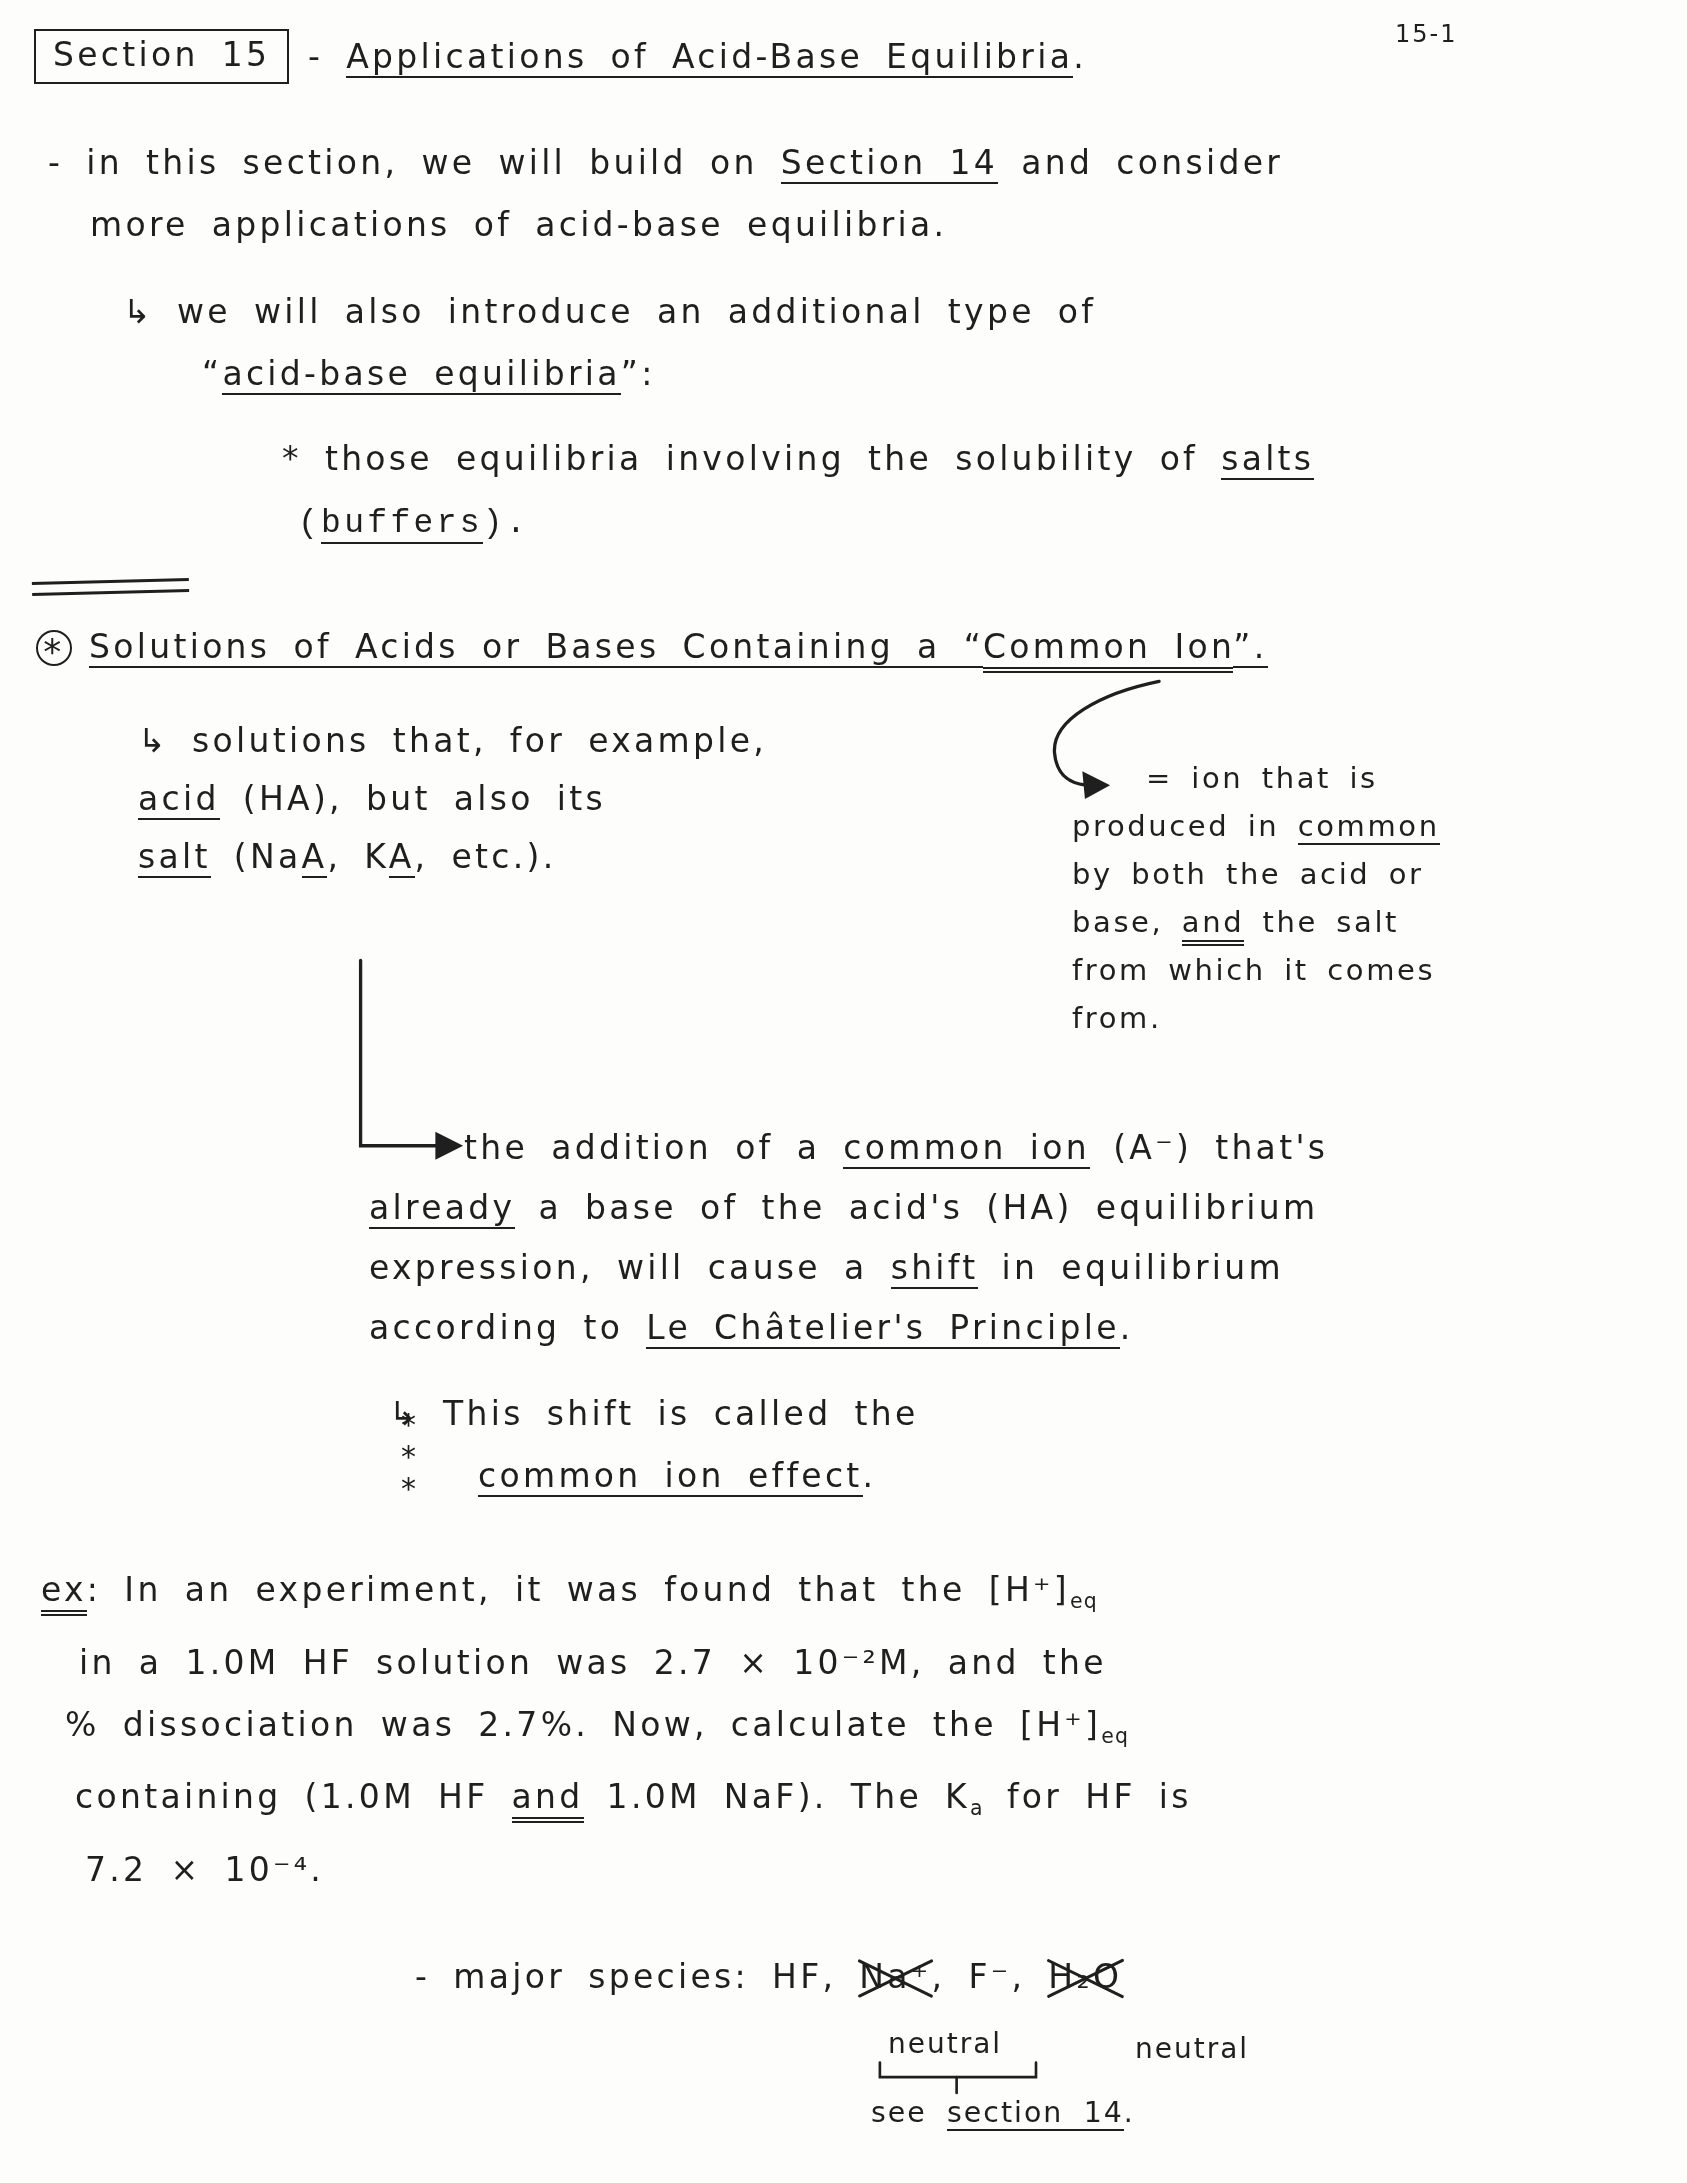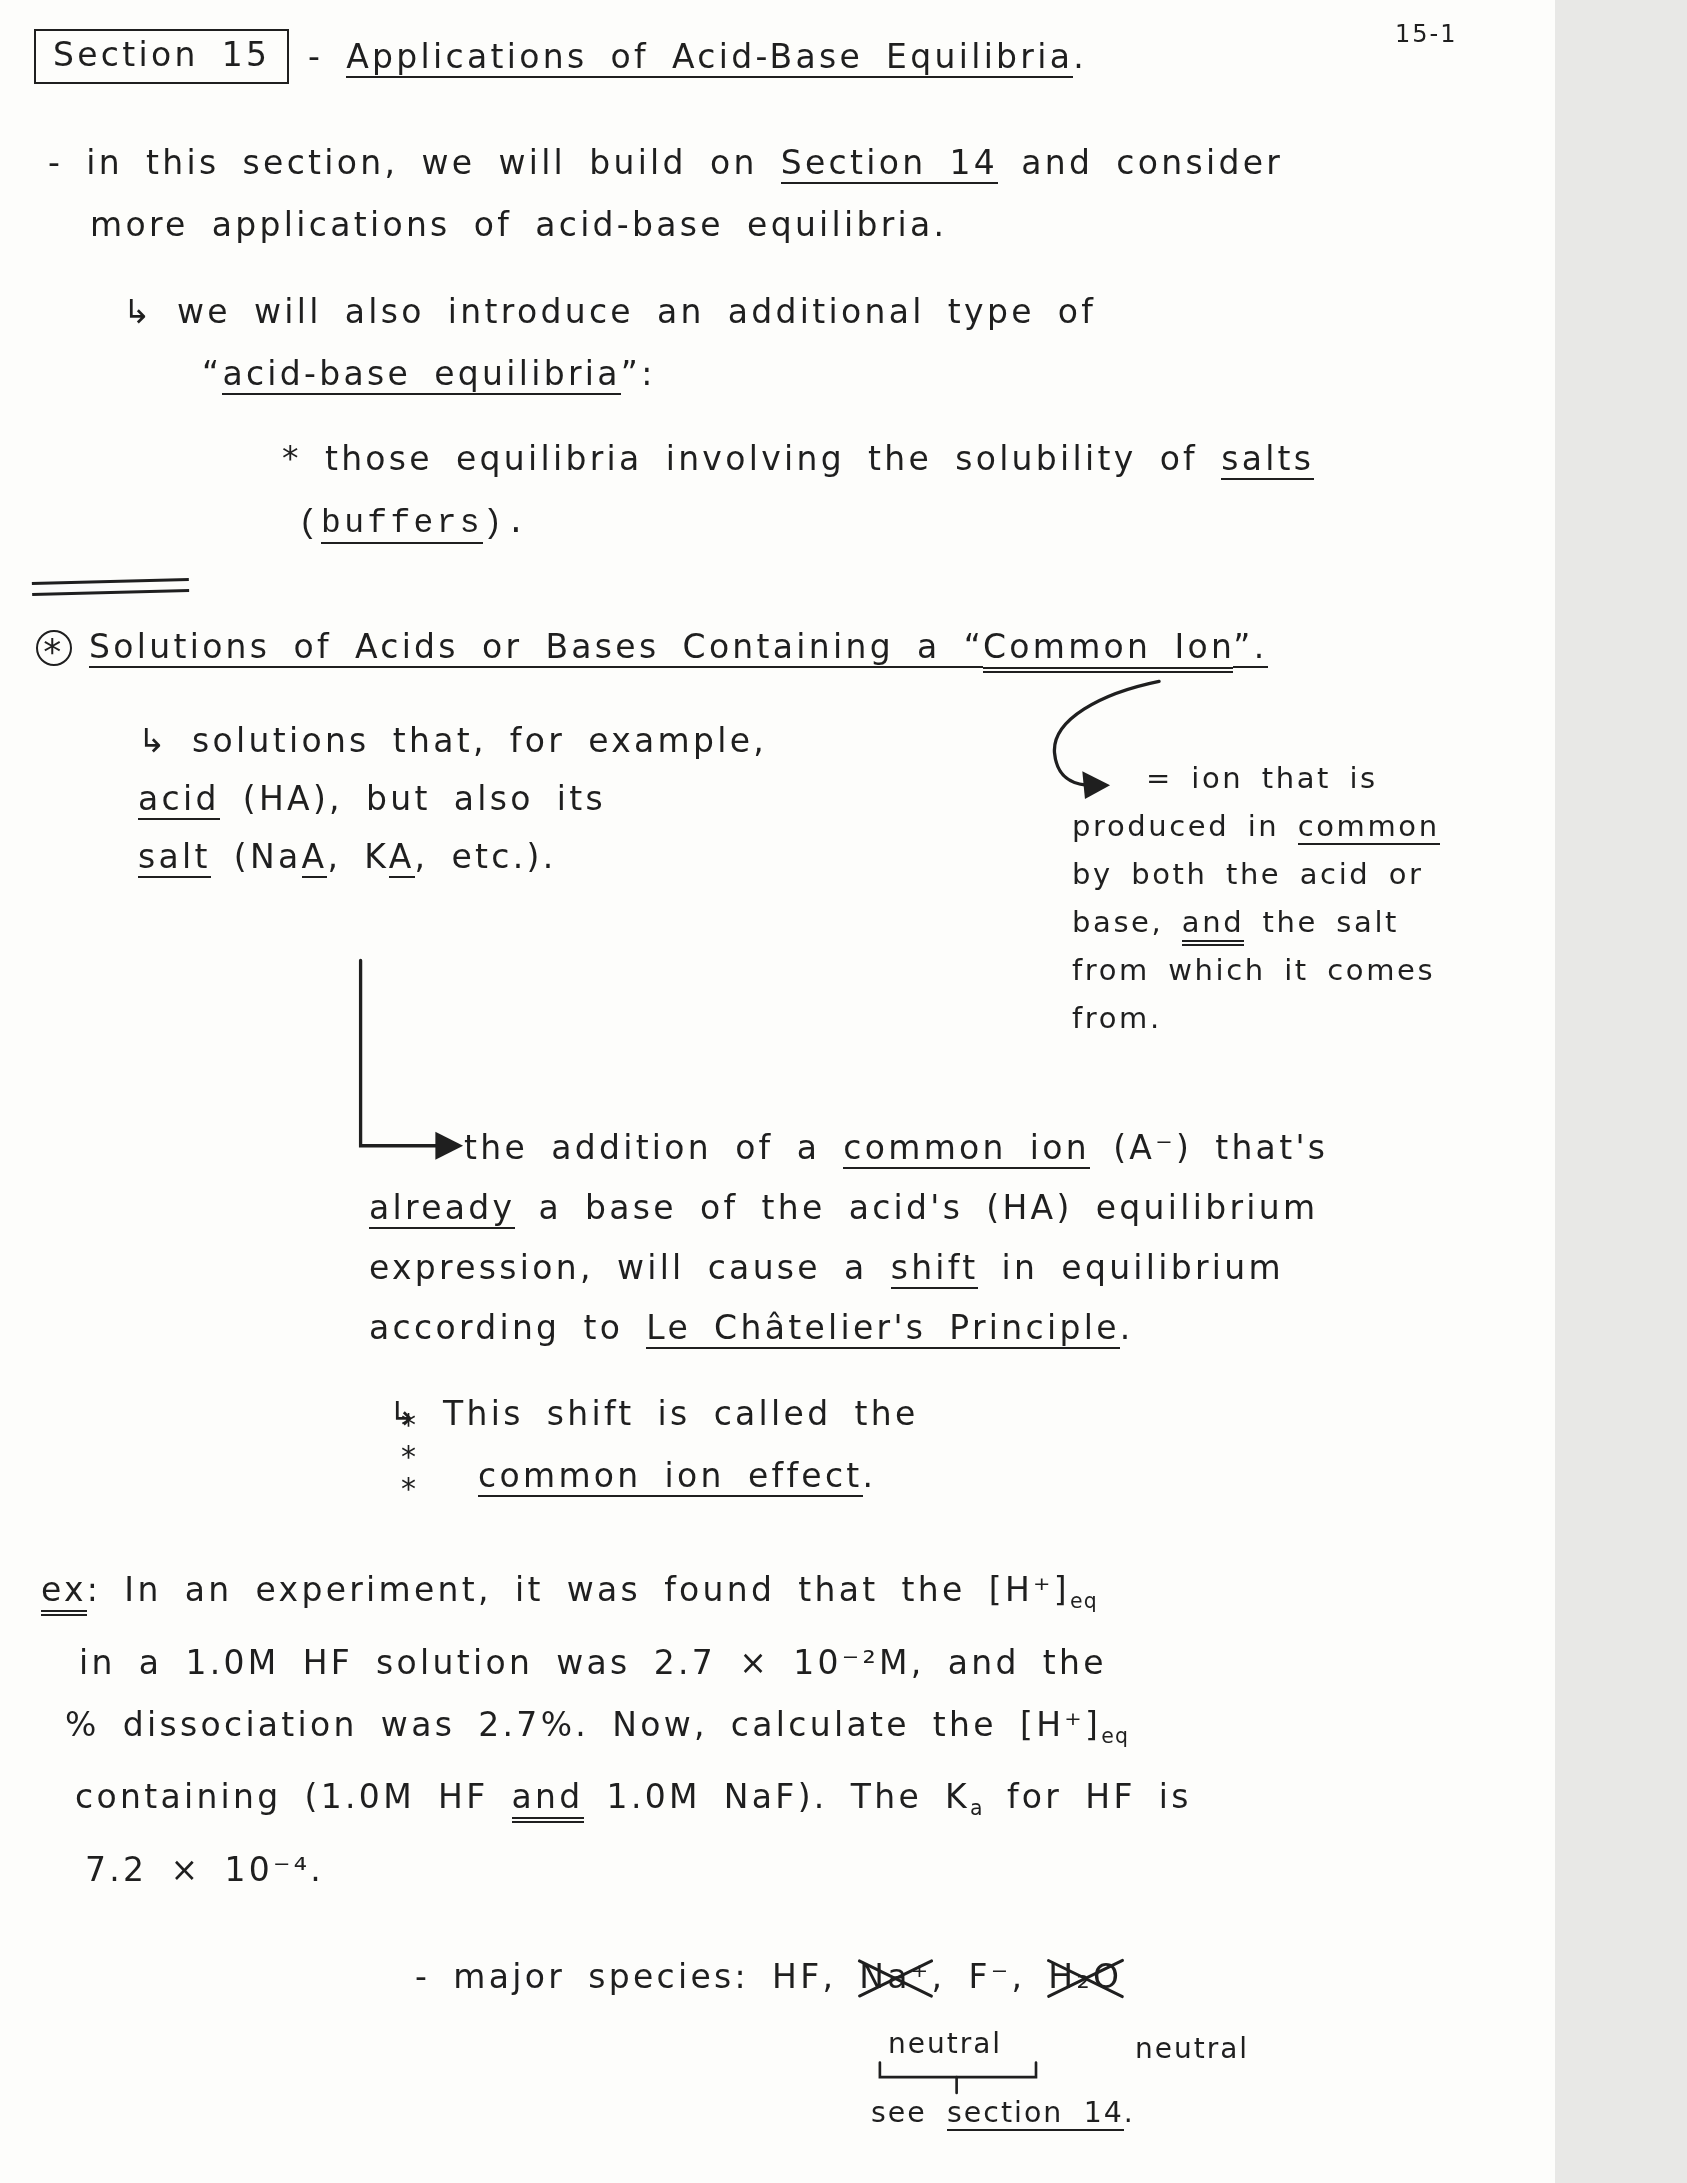--- a/index.html
+++ b/index.html
@@ -1,17 +1,17 @@
 <!DOCTYPE html>
 <html style="font-size:10.6px"><head>
 <meta charset="utf-8">
 <style>
   html,body{margin:0;padding:0;background:#e8e8e6;}
   .page{
-    position:relative;width:1555px;height:2183px;background:#fdfdfb;
+    position:relative;width:1687px;height:2183px;background:#fdfdfb;
     color:#1f1f1f;font-family:"DejaVu Sans","Liberation Sans",sans-serif;
     font-size:33px;letter-spacing:3.3px;word-spacing:9.3px;overflow:hidden;
   }
   .block{position:absolute;}
   .line{white-space:nowrap;}
   .seg-u{border-bottom:2.6px solid #1f1f1f;padding-bottom:0;}
   .seg-du{border-bottom:6.6px double #1f1f1f;padding-bottom:0.7px;}
   .seg-sub{font-size:0.62em;vertical-align:-0.32em;letter-spacing:1.3px;}
   .seg-x{position:relative;display:inline-block;}
   .seg-x::before,.seg-x::after{

